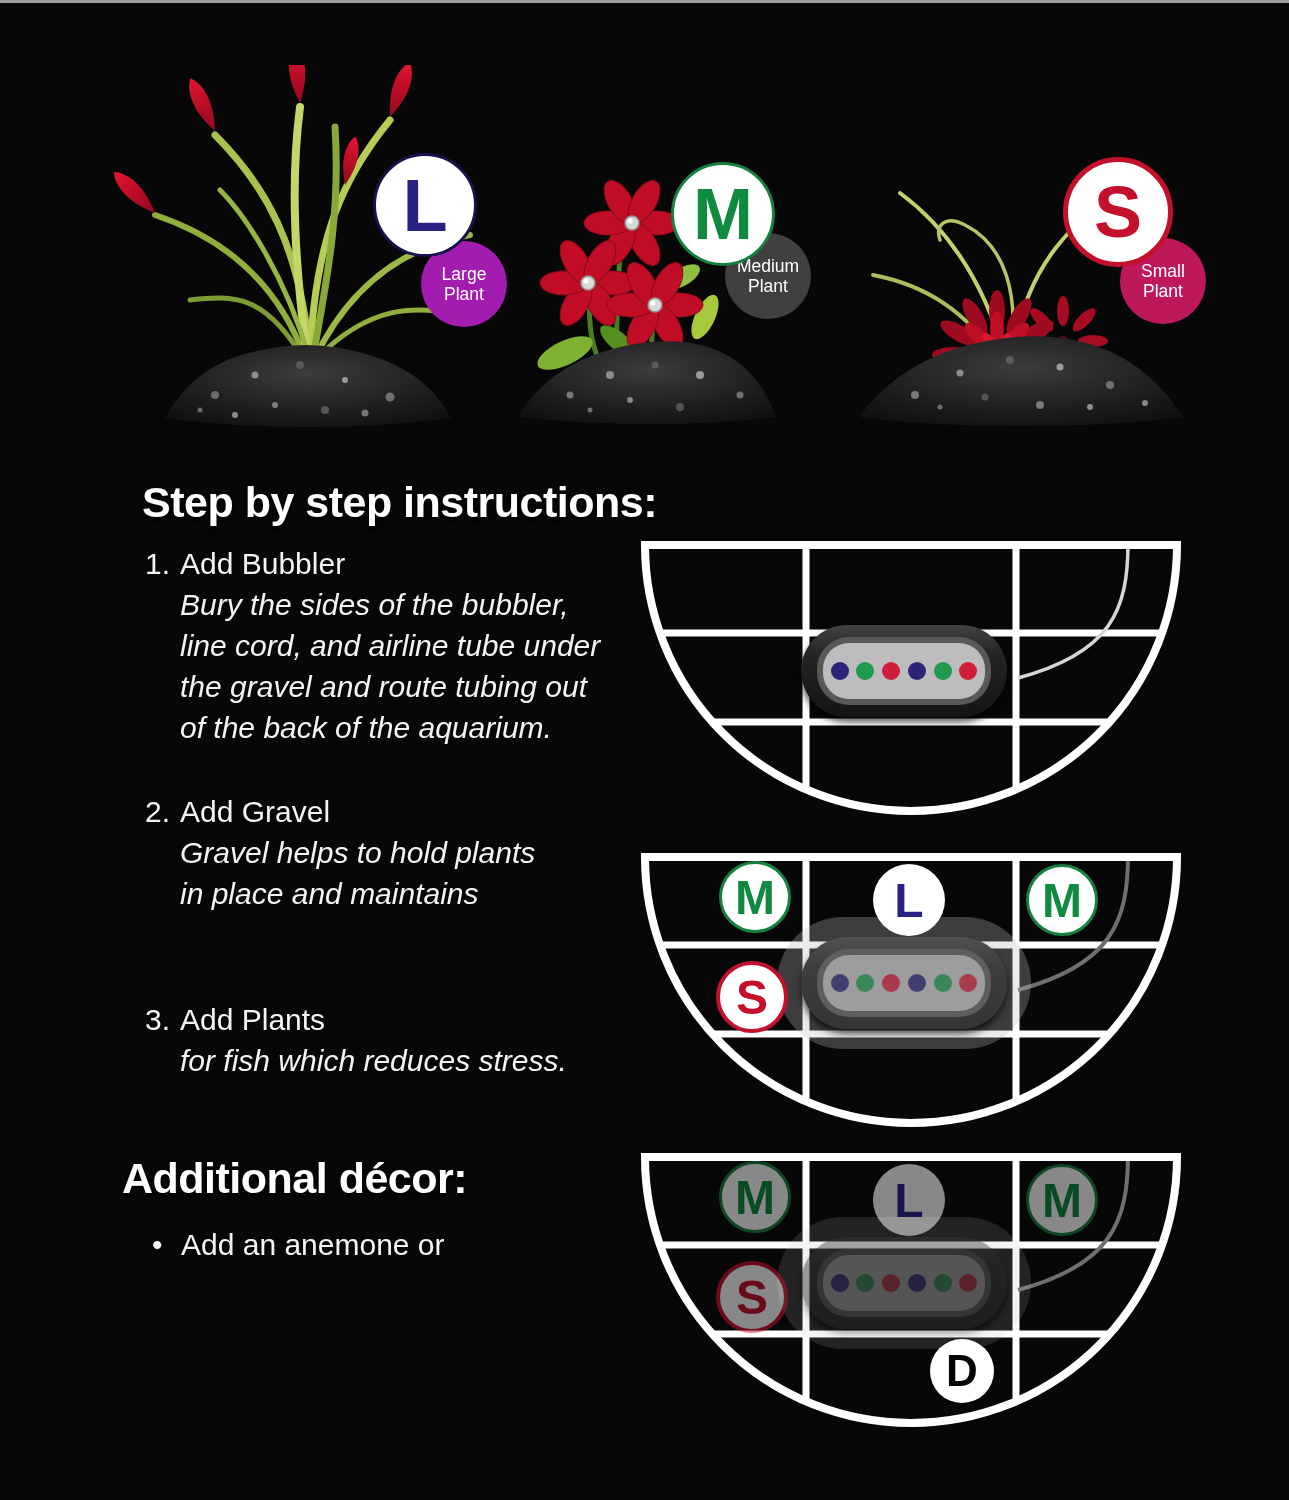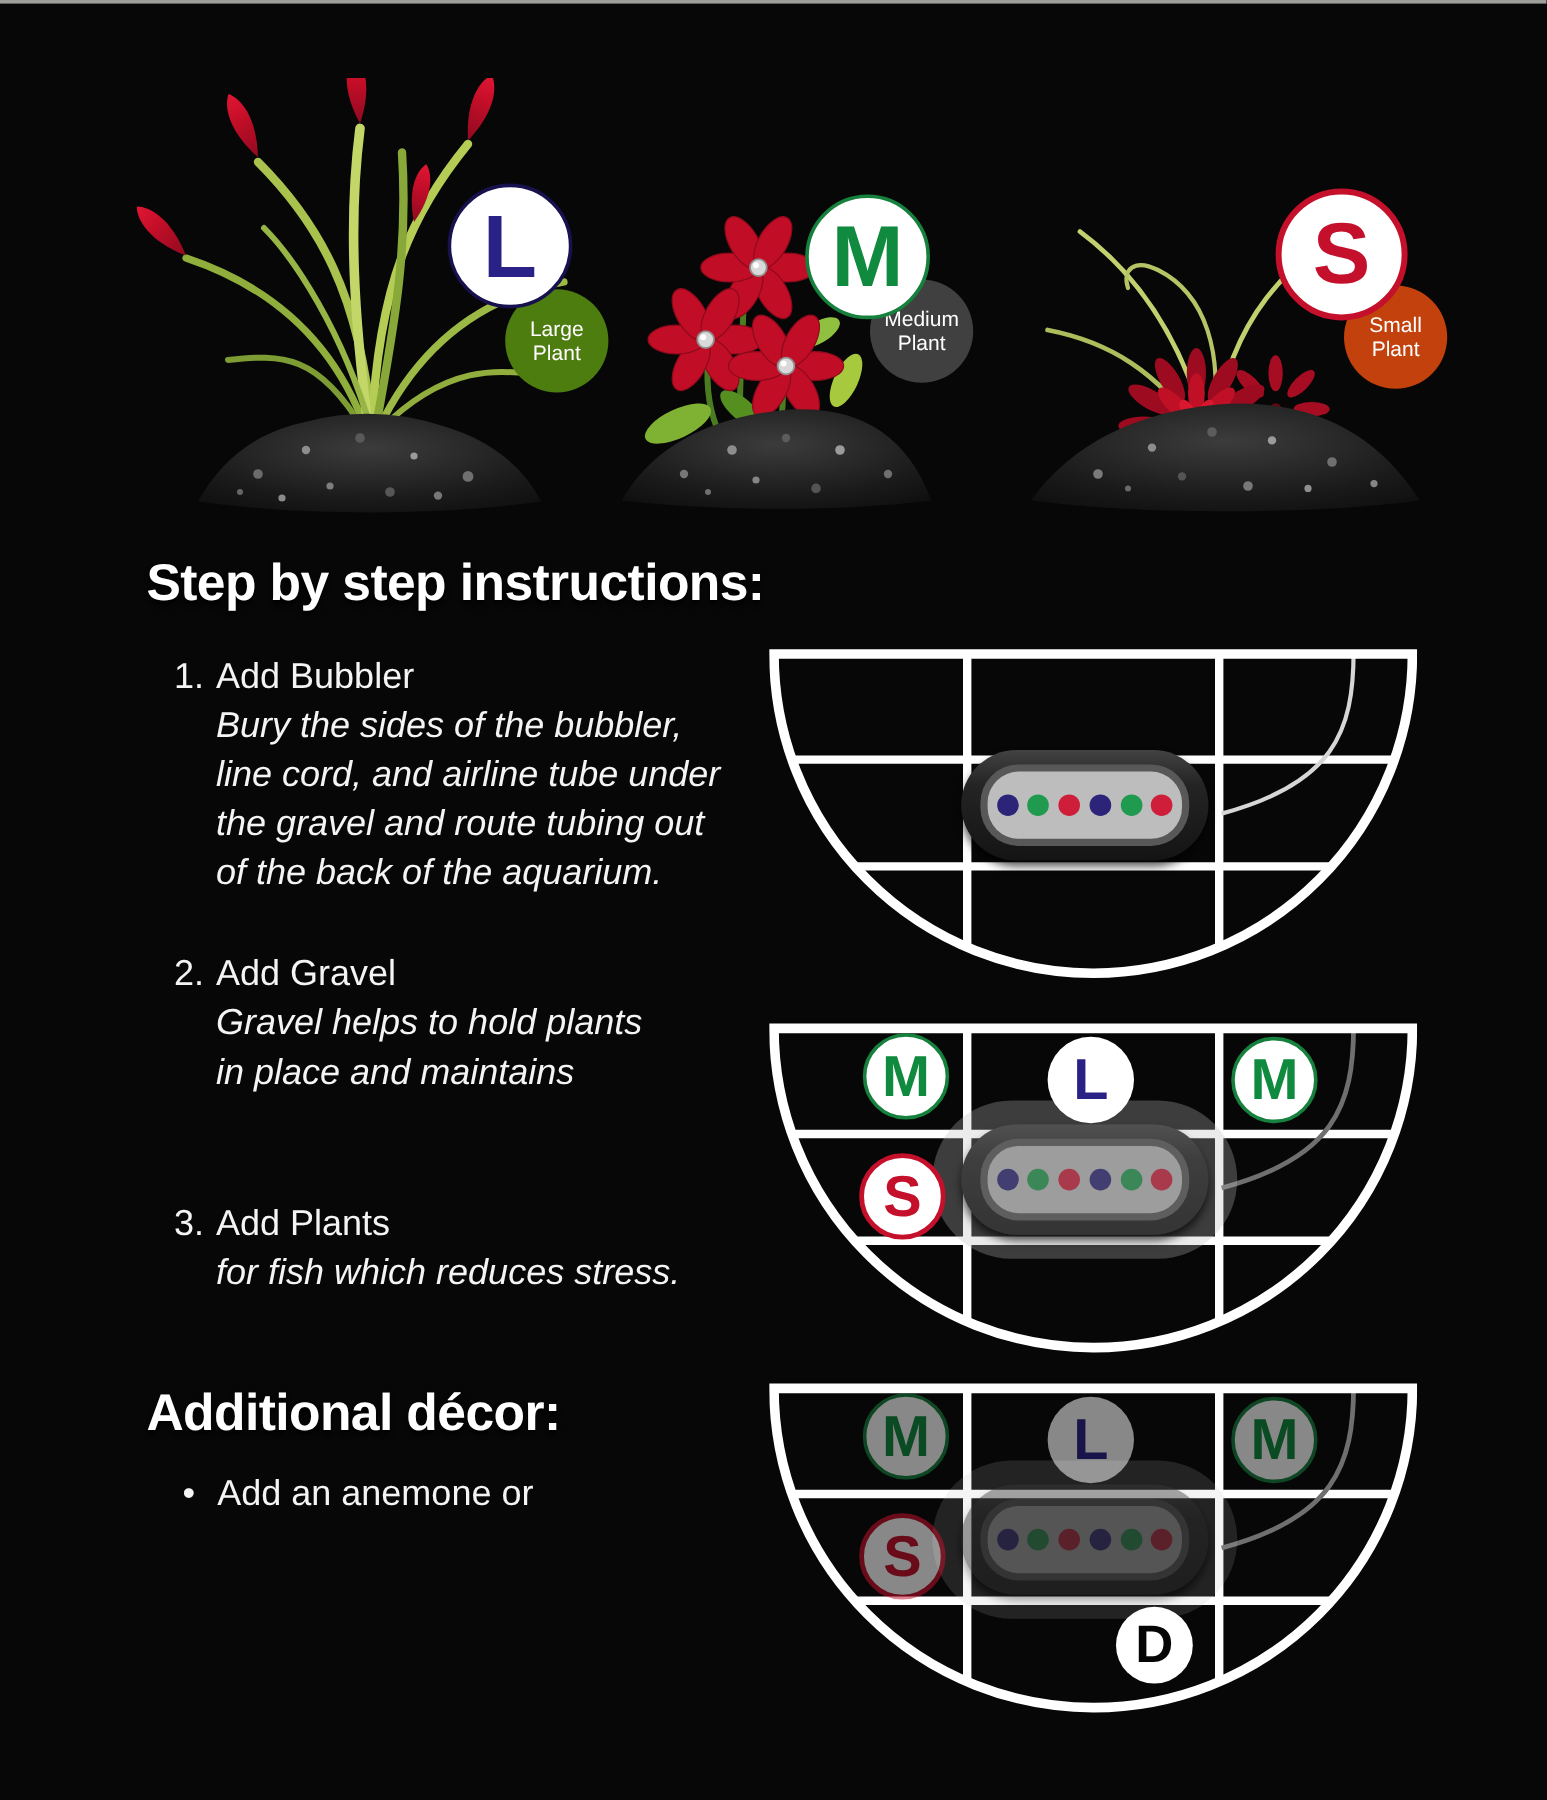--- a/index.html
+++ b/index.html
@@ -9,23 +9,23 @@
 
   
   .pbadge{position:absolute;border-radius:50%;background:#fff;display:flex;align-items:center;
           justify-content:center;font-weight:700;box-sizing:border-box;z-index:6;}
   .pbadge.l{width:104px;height:104px;font-size:74px;color:#2a2186;border:3px solid #17124d;}
   .pbadge.m{width:104px;height:104px;font-size:72px;color:#0f8a3e;border:3px solid #15813d;}
   .pbadge.s{width:110px;height:110px;font-size:72px;color:#c5102c;border:5px solid #c5102c;}
   .plabel{position:absolute;width:86px;height:86px;border-radius:50%;color:#fff;display:flex;
           flex-direction:column;align-items:center;justify-content:center;font-size:17.5px;
           line-height:20px;z-index:5;text-align:center;}
-  .plabel.l{background:#4d7c0f;align-items:center;}
+  .plabel.l{background:#a21caf;align-items:center;}
   .plabel.m{background:#404040;}
-  .plabel.s{background:#c2410c;}
+  .plabel.s{background:#be185d;}
 
   
   .h1{position:absolute;left:122px;font-size:43px;line-height:48px;font-weight:700;color:#fff;
       text-shadow:0 3px 4px rgba(0,0,0,.9);letter-spacing:-.5px;}
   .step{position:absolute;left:145px;font-size:30px;line-height:41px;color:#f4f4f4;}
   .step .trow{display:flex;}
   .step .num{width:35px;flex:0 0 35px;}
   .step .lines{margin-left:35px;font-style:italic;}
   .bullet-block{position:absolute;left:152px;display:flex;font-size:30px;line-height:41px;color:#f4f4f4;}
   .bullet-block .bchar{width:29px;flex:0 0 29px;}
@@ -259,21 +259,21 @@
   </div>
 
   <div class="plabel s" style="left:1120px;top:238px;">
     <span>Small</span>
     <span>Plant</span>
   </div>
   <div class="pbadge s" style="left:1063px;top:157px;">
     <span>S</span>
   </div>
 
-  <div class="h1" style="top:462px;">Step by step instructions:</div>
+  <div class="h1" style="top:478px;margin-left:20px;">Step by step instructions:</div>
 
   <div class="step" style="top:543px;">
     <div class="trow">
       <span class="num">1.</span>
       <span>Add Bubbler</span>
     </div>
     <div class="lines">
       <div>Bury the sides of the bubbler,</div>
       <div>line cord, and airline tube under</div>
       <div>the gravel and route tubing out</div>

